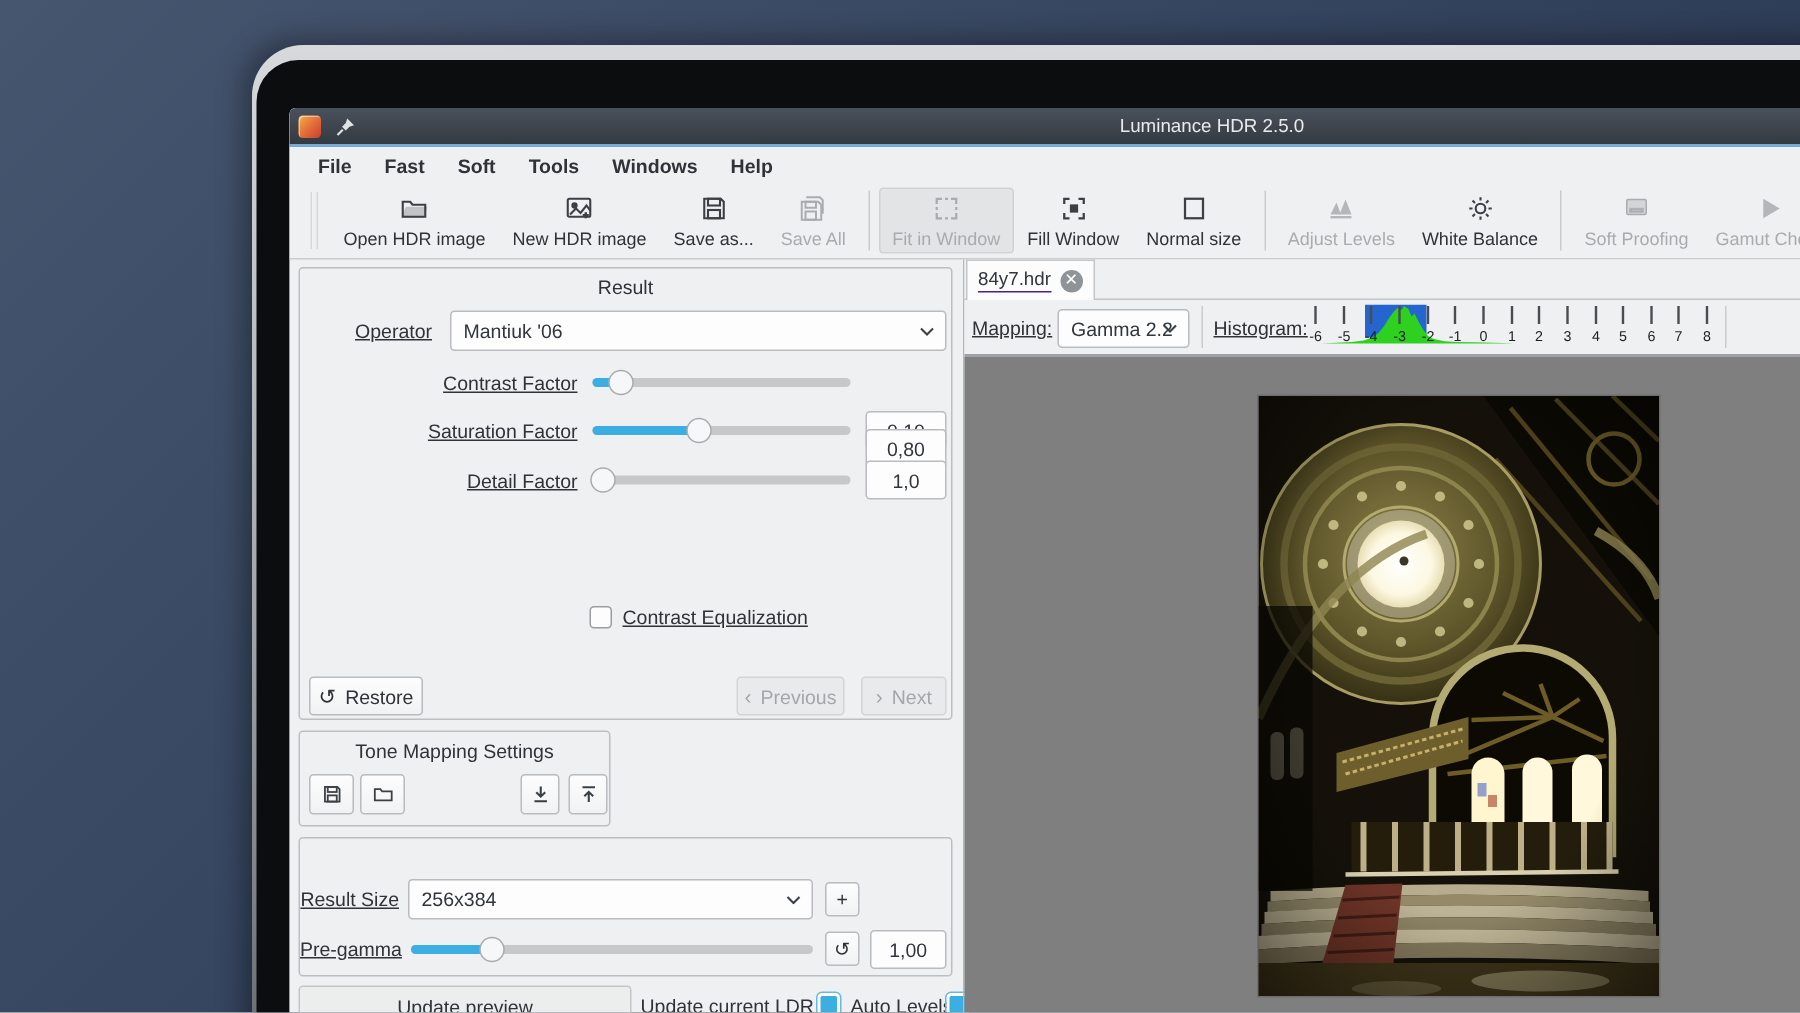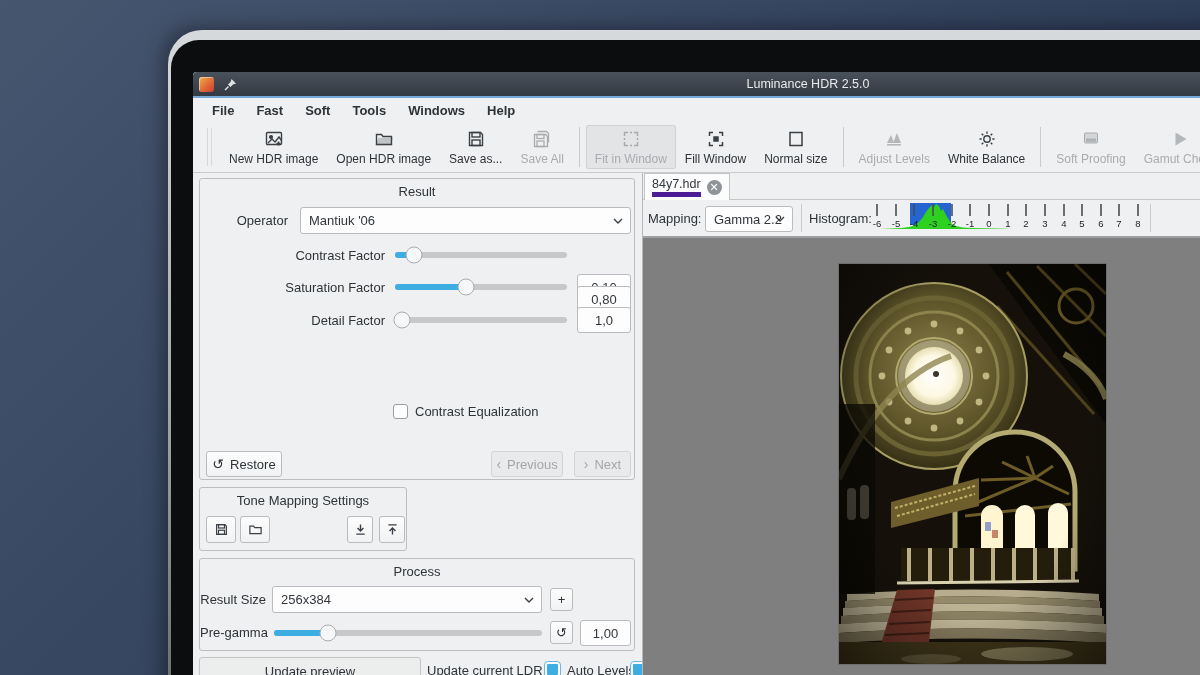--- a/index.html
+++ b/index.html
@@ -46,35 +46,35 @@
        background:linear-gradient(#fdfdfd,#f1f2f3);border:1px solid #b9bbbe;border-radius:3px;
        font-size:13px;color:#2e3338;box-sizing:border-box;}
   .btn.dis{background:#e9eaeb;border-color:#d2d4d5;color:#a4a7aa;}
   .combo{position:absolute;background:#fdfdfe;border:1px solid #b9bbbe;border-radius:3px;
          display:flex;align-items:center;box-sizing:border-box;font-size:13px;padding-left:8px;}
   .combo .chev{position:absolute;right:7px;top:50%;transform:translateY(-50%);display:flex;}
   .spin{position:absolute;background:#fdfdfe;border:1px solid #b9bbbe;border-radius:3px;
         display:flex;align-items:center;justify-content:center;font-size:13px;box-sizing:border-box;}
   .gbox{position:absolute;border:1px solid #bcbfc2;border-radius:3px;box-sizing:border-box;}
   .gtitle{position:absolute;top:5px;left:0;width:100%;text-align:center;font-size:13px;color:#2e3338;}
-  .lbl{position:absolute;font-size:13px;color:#2e3338;white-space:nowrap;}
+  .lbl{position:absolute;font-size:13px;color:#2e3338;white-space:nowrap;text-decoration:underline;}
   .track{position:absolute;height:6px;border-radius:3px;background:#c6c8ca;}
   .track .fillbar{position:absolute;left:0;top:0;height:6px;border-radius:3px;background:#3daee2;}
   .track .handle{position:absolute;top:50%;width:17px;height:17px;border-radius:50%;
         background:#f6f7f8;border:1px solid #a9acae;transform:translate(-50%,-50%);box-sizing:border-box;}
   .cb{width:15px;height:15px;border-radius:3px;box-sizing:border-box;}
   .cb.off{background:#fdfdfe;border:1px solid #9a9da0;}
   .cb.on{background:#3daee2;border:2px solid #fff;outline:1px solid #6ab7e4;}
   .link{font-size:13px;color:#2f49c4;text-decoration:underline;font-weight:bold;}
   
   .tabbar{position:absolute;left:450px;top:101px;width:780px;height:27px;background:#eff0f1;
           border-bottom:1px solid #c3c5c7;box-sizing:border-box;}
   .tab{position:absolute;left:1px;top:0;height:27px;background:#fcfcfd;border:1px solid #c3c5c7;border-bottom:none;
        display:flex;align-items:center;padding:0 7px;gap:6px;box-sizing:border-box;}
-  .tab .fname{font-size:12.5px;border-bottom:5px solid #4c1d95;padding-bottom:1px;}
+  .tab .fname{font-size:12.5px;border-bottom:1px solid #4c1d95;padding-bottom:1px;}
   .tab .closec{width:15px;height:15px;border-radius:50%;background:#8f9499;color:#fff;font-size:11px;
        line-height:15px;text-align:center;}
   .maprow{position:absolute;left:450px;top:128px;width:780px;height:38px;background:#eff0f1;
           border-bottom:2px solid #9fa1a4;box-sizing:border-box;}
   .vsep{position:absolute;top:4px;height:28px;width:1px;background:#c9cbcd;}
   .viewer{position:absolute;left:450px;top:166px;width:780px;height:534px;background:#7f7f7f;}
   .splitter{position:absolute;left:449px;top:101px;width:1px;height:599px;background:#b6b8ba;}
   .hdrimg{position:absolute;left:196px;top:26px;width:267px;height:400px;box-shadow:0 0 0 1px #6e6e6e;}
   svg{display:block;}
   .icondark svg *{stroke:#3a4045;}
@@ -108,37 +108,37 @@
         <span class="mitem">Windows</span>
         <span class="mitem">Help</span>
       </div>
 
       <div class="toolbar">
         <div class="thandle"></div>
 
         <div class="tbtn icondark">
           <span class="ticon">
             <svg width="20" height="20" viewBox="0 0 20 20" fill="none" stroke="#3a4045" stroke-width="1.4">
+              <path d="M2.5 15.5 v-10 h5 l1.5 2 h8.5 v8 z"></path>
+              <path d="M2.5 15.5 l2.5-6 h13 l-2 6 z" class="fill" fill="#3a4045" stroke="none" opacity=".25"></path>
+            </svg>
+                </span>
+          <span class="tlabel">Open HDR image</span>
+        </div>
+
+        <div class="tbtn icondark">
+          <span class="ticon">
+            <svg width="20" height="20" viewBox="0 0 20 20" fill="none" stroke="#3a4045" stroke-width="1.4">
               <rect x="2.5" y="3.5" width="15" height="12" rx="1"></rect>
               <circle cx="7" cy="8" r="1.4" class="fill" fill="#3a4045" stroke="none"></circle>
               <path d="M4 14 l4-4 3 3 4-5 2.5 3.5"></path>
               <path d="M14.5 12.5 v4 M12.5 14.5 h4" stroke-width="1.6"></path>
             </svg>
                 </span>
           <span class="tlabel">New HDR image</span>
-        </div>
-
-        <div class="tbtn icondark">
-          <span class="ticon">
-            <svg width="20" height="20" viewBox="0 0 20 20" fill="none" stroke="#3a4045" stroke-width="1.4">
-              <path d="M2.5 15.5 v-10 h5 l1.5 2 h8.5 v8 z"></path>
-              <path d="M2.5 15.5 l2.5-6 h13 l-2 6 z" class="fill" fill="#3a4045" stroke="none" opacity=".25"></path>
-            </svg>
-                </span>
-          <span class="tlabel">Open HDR image</span>
         </div>
 
         <div class="tbtn icondark">
           <span class="ticon">
             <svg width="20" height="20" viewBox="0 0 20 20" fill="none" stroke="#3a4045" stroke-width="1.4">
               <path d="M3.5 3.5 h11 l2 2 v11 h-13 z"></path>
               <rect x="6" y="3.5" width="8" height="4.5"></rect>
               <rect x="6" y="11" width="8" height="5.5"></rect>
             </svg>
                 </span>
@@ -320,21 +320,20 @@
           <span>
             <svg width="13" height="13" viewBox="0 0 14 14" fill="none" stroke="#3a4045" stroke-width="1.5">
               <path d="M2.5 2 h9 M7 12.5 v-7 M3.8 8.5 L7 5.3 L10.2 8.5"></path>
             </svg>
                 </span>
         </div>
       </div>
 
 
       <div class="gbox" style="left:6px;top:486px;width:436px;height:93px;">
-        <div class="gtitle">Process</div>
         <div class="lbl" style="left:0;width:66px;top:33px;text-align:right;">Result Size</div>
         <div class="combo" style="left:72px;top:27px;width:270px;height:27px;">
           <span>256x384</span>
           <span class="chev">
             <svg width="10" height="6" viewBox="0 0 10 6" fill="none" stroke="#3a4045" stroke-width="1.4">
                     <path d="M1 1 L5 5 L9 1"></path>
                   </svg>
                 </span>
         </div>
         <div class="btn" style="position:absolute;left:350px;top:29px;width:23px;height:23px;">

